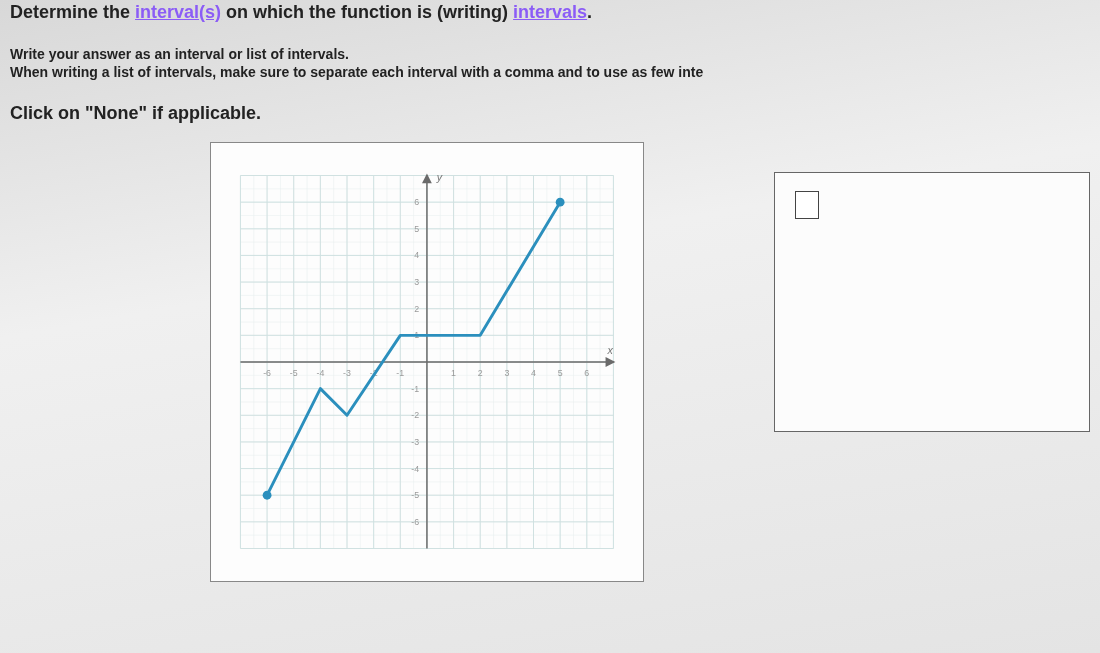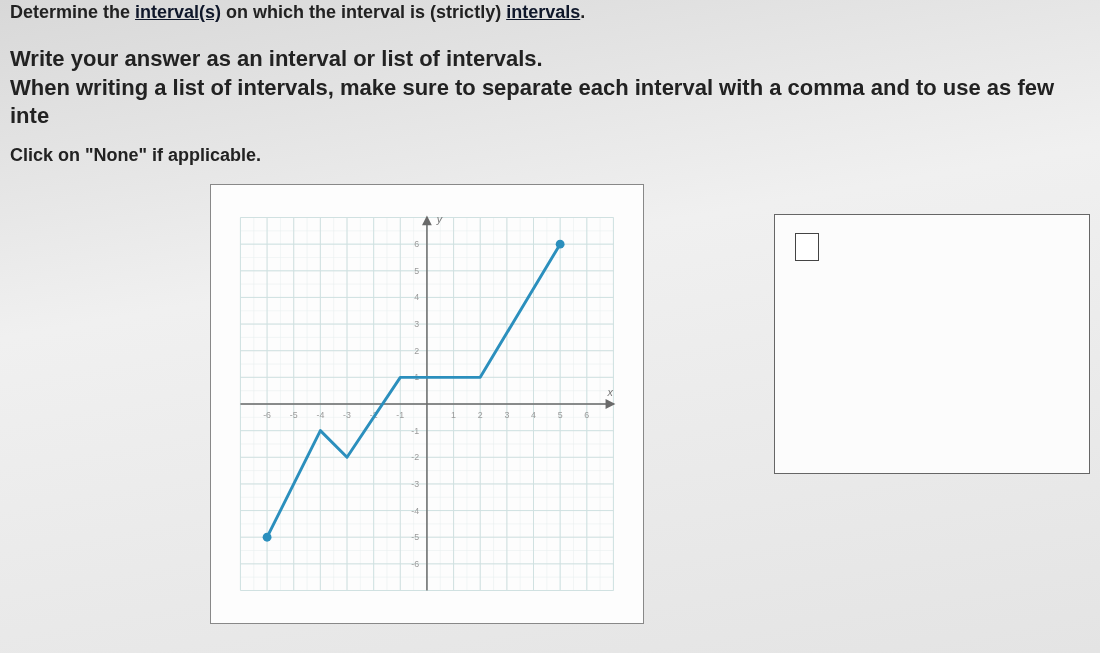--- a/index.html
+++ b/index.html
@@ -14,32 +14,32 @@
   }
   .content {
     padding: 2px 10px 0 10px;
   }
   .q-line1 {
     font-size: 18px;
     font-weight: 700;
     margin-bottom: 22px;
   }
   .q-line2, .q-line3 {
-    font-size: 22px;
+    font-size: 14px;
     font-weight: 700;
     line-height: 1.3;
   }
-  .q-line3 { margin-bottom: 14px; }
+  .q-line3 { margin-bottom: 22px; }
   .q-line4 {
     font-size: 18px;
     font-weight: 700;
     margin-bottom: 18px;
   }
   .link {
-    color: #0f172a;
+    color: #8b5cf6;
     text-decoration: underline;
   }
   .main-row {
     display: flex;
     align-items: flex-start;
     gap: 130px;
     padding-left: 200px;
   }
   .graph-frame {
     width: 440px;
@@ -68,21 +68,21 @@
     background: #fff;
     font-size: 13px;
     text-align: center;
   }
 </style>
 </head>
 <body>
 
 <div class="content">
   <p class="q-line1">
-    <span>Determine the </span><span class="link">interval(s)</span><span> on which the interval is (strictly) </span><span class="link">intervals</span><span>.</span>
+    <span>Determine the </span><span class="link">interval(s)</span><span> on which the function is (writing) </span><span class="link">intervals</span><span>.</span>
   </p>
   <p class="q-line2">Write your answer as an interval or list of intervals.</p>
   <p class="q-line3">When writing a list of intervals, make sure to separate each interval with a comma and to use as few inte</p>
   <p class="q-line4">Click on "None" if applicable.</p>
 
   <div class="main-row">
     <div class="graph-frame">
       <svg id="chart-svg" viewBox="0 0 440 440">
           <line x1="30" y1="30" x2="30" y2="410" stroke="#e8f0f0" stroke-width="0.6"></line>
           <line x1="43.57142857142857" y1="30" x2="43.57142857142857" y2="410" stroke="#e8f0f0" stroke-width="0.6"></line>

